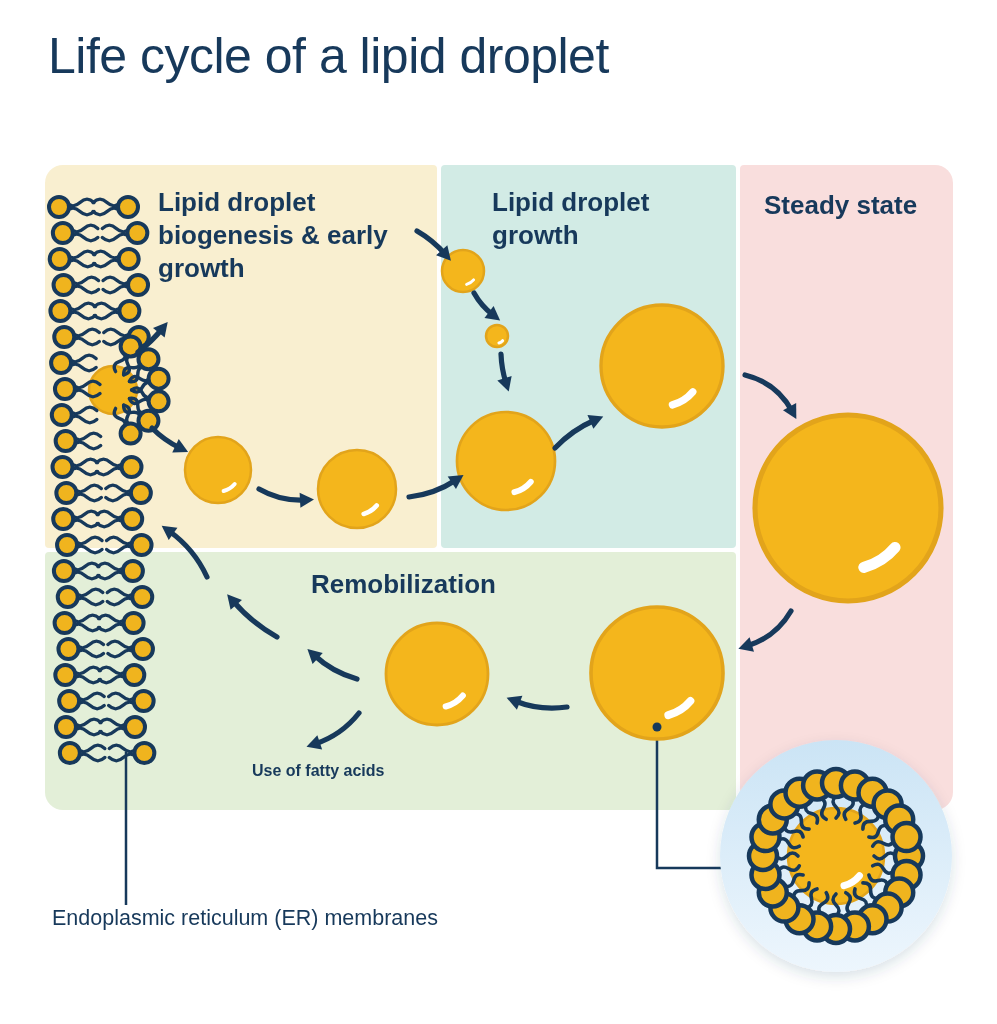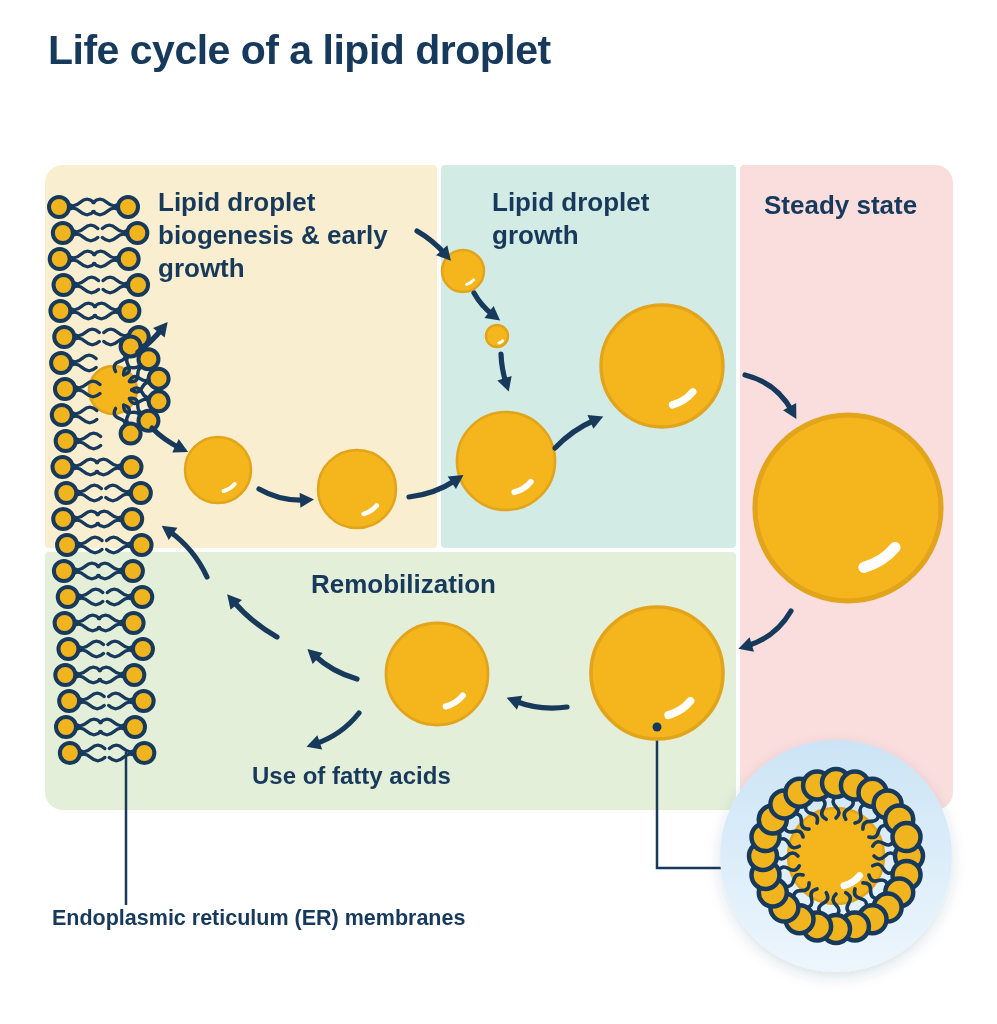--- a/index.html
+++ b/index.html
@@ -2,37 +2,37 @@
 <html><head>
 <meta charset="utf-8">
 <style>
   html,body{margin:0;padding:0;background:#fff;}
   .stage{
     position:relative;width:997px;height:1024px;background:#fff;overflow:hidden;
     font-family:"Liberation Sans","DejaVu Sans",sans-serif;color:#17395B;
   }
   .main-title{
     position:absolute;left:48px;top:27px;margin:0;
-    font-size:41px;font-weight:bold;letter-spacing:-0.5px;
+    font-size:50px;font-weight:normal;letter-spacing:-0.5px;
   }
   .panel{position:absolute;}
   .panel-biogenesis{left:45px;top:165px;width:392px;height:383px;border-radius:18px 4px 4px 4px;}
   .panel-growth{left:441px;top:165px;width:295px;height:383px;border-radius:4px;}
   .panel-steady{left:740px;top:165px;width:213px;height:645px;border-radius:4px 18px 18px 4px;}
   .panel-remobilization{left:45px;top:552px;width:691px;height:258px;border-radius:4px 4px 4px 18px;}
   .section-title{
     position:absolute;margin:0;font-size:26px;font-weight:bold;line-height:33px;
     white-space:pre-line;
   }
   .st-biogenesis{left:158px;top:186px;}
   .st-growth{left:492px;top:186px;}
   .st-steady{left:764px;top:189px;}
   .st-remobilization{left:311px;top:568px;}
-  .fatty-label{position:absolute;left:252px;top:762px;font-size:24px;font-weight:bold;}
-  .er-label{position:absolute;left:52px;top:906px;font-size:21.5px;font-weight:bold;}
+  .fatty-label{position:absolute;left:252px;top:762px;font-size:16px;font-weight:bold;}
+  .er-label{position:absolute;left:52px;top:906px;font-size:21.5px;font-weight:normal;}
   svg.overlay{position:absolute;left:0;top:0;pointer-events:none;}
 </style>
 </head>
 <body>
 
 <div class="stage" style="color: rgb(23, 57, 91); background: rgb(255, 255, 255);">
 
   <h1 class="main-title">Life cycle of a lipid droplet</h1>
 
   <div class="panel panel-biogenesis" style="background: rgb(249, 239, 208);"></div>

